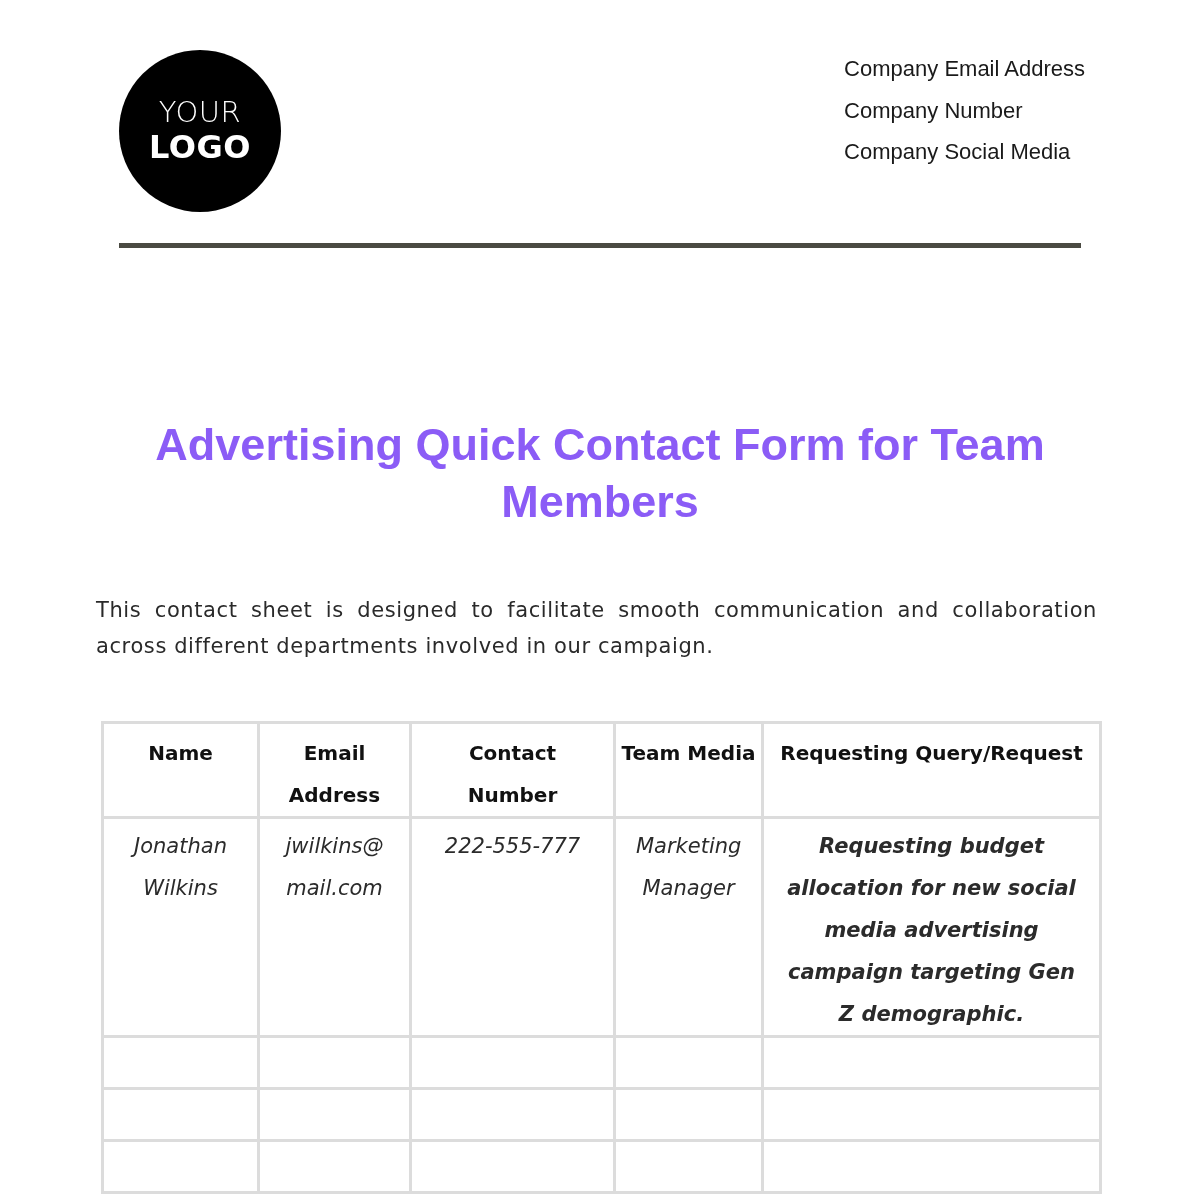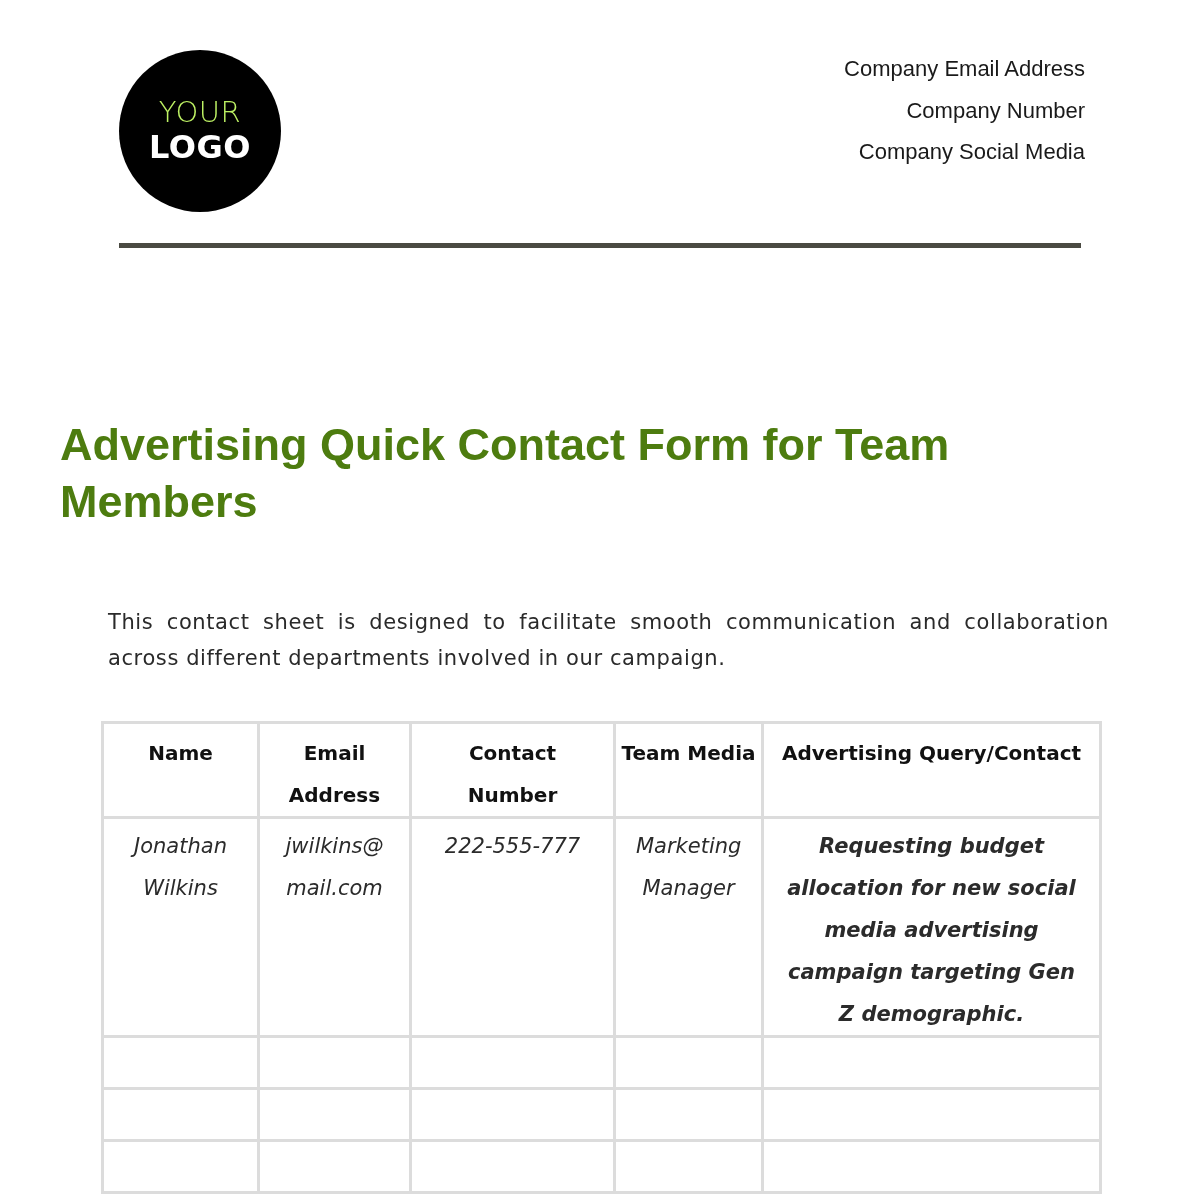--- a/index.html
+++ b/index.html
@@ -28,58 +28,59 @@
       align-items: center;
       justify-content: center;
       color: #fff;
       font-family: "DejaVu Sans", sans-serif;
       line-height: 1;
     }
     .logo .your {
       font-size: 29px;
       font-weight: 300;
       letter-spacing: 0.5px;
-      color: #bef264;
+      color: #ffffff;
       margin-top: -2px;
     }
     .logo .logo-word {
       font-size: 32px;
       font-weight: bold;
       letter-spacing: 0.5px;
       margin-top: 4px;
     }
     .company-info {
       position: absolute;
       right: 115px;
       top: 54px;
-      text-align: right;
+      text-align: left;
       font-size: 22px;
       color: #1a1a1a;
     }
     .company-info div {
       height: 41.7px;
       line-height: 30px;
     }
     .divider {
       position: absolute;
       left: 119px;
       top: 243px;
       width: 962px;
       height: 5px;
       background: #4a4a42;
     }
     .title {
       position: absolute;
       left: 60px;
       top: 416px;
       width: 1080px;
+      text-align: center;
       font-size: 45px;
       font-weight: bold;
       line-height: 57px;
-      color: #4d7c0f;
+      color: #8b5cf6;
     }
     .intro {
       position: absolute;
       left: 96px;
       top: 592px;
       width: 1001px;
       font-family: "DejaVu Sans", sans-serif;
       font-size: 21px;
       line-height: 36px;
       text-align: justify;
@@ -145,41 +146,41 @@
 <div class="company-info">
   <div>Company Email Address</div>
   <div>Company Number</div>
   <div>Company Social Media</div>
 </div>
 
 <div class="divider"></div>
 
 <h1 class="title" style="margin:0;">Advertising Quick Contact Form for Team Members</h1>
 
-<p class="intro" style="margin:12px;">This contact sheet is designed to facilitate smooth communication and collaboration across different departments involved in our campaign.</p>
+<p class="intro" style="margin:0;">This contact sheet is designed to facilitate smooth communication and collaboration across different departments involved in our campaign.</p>
 
 <table class="contacts">
   <colgroup>
     <col style="width:156px">
     <col style="width:152px">
     <col style="width:204px">
     <col style="width:148px">
     <col style="width:338px">
   </colgroup>
   <thead>
     <tr>
       <th>Name</th>
       <th>
           <span class="cell-text wrap-words">Email Address</span>
         </th>
       <th>
           <span class="cell-text wrap-words" style="padding:0 36px;">Contact Number</span>
         </th>
       <th>Team Media</th>
-      <th>Advertising Query/Contact</th>
+      <th>Requesting Query/Request</th>
     </tr>
   </thead>
   <tbody>
     <tr class="filled">
       <td>
           <span class="cell-text wrap-words" style="padding:0 20px;">Jonathan Wilkins</span>
         </td>
       <td>
           <span class="cell-text">jwilkins@mail.com</span>
         </td>

